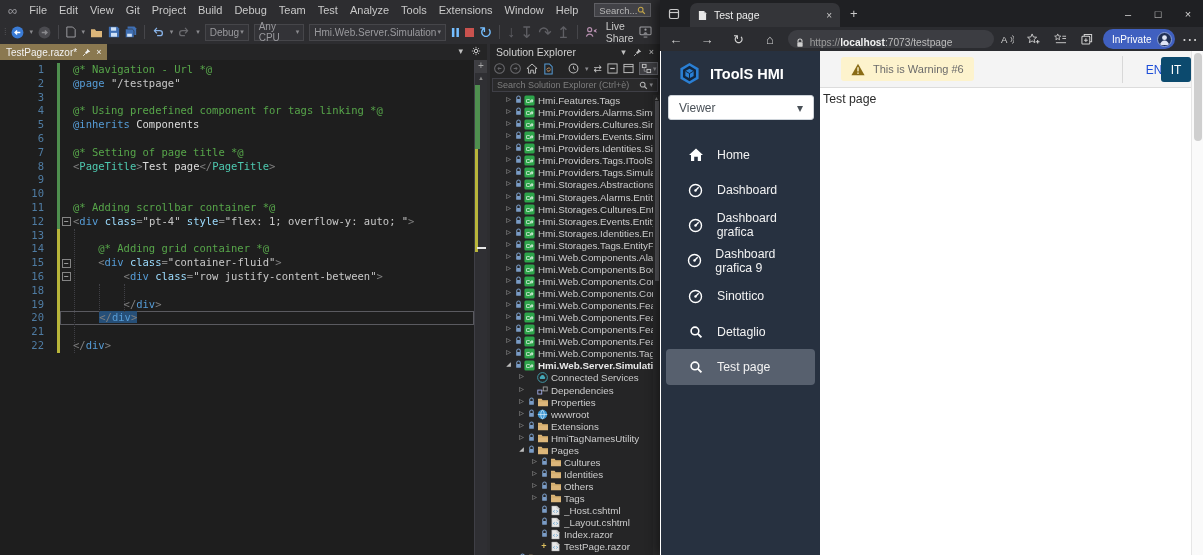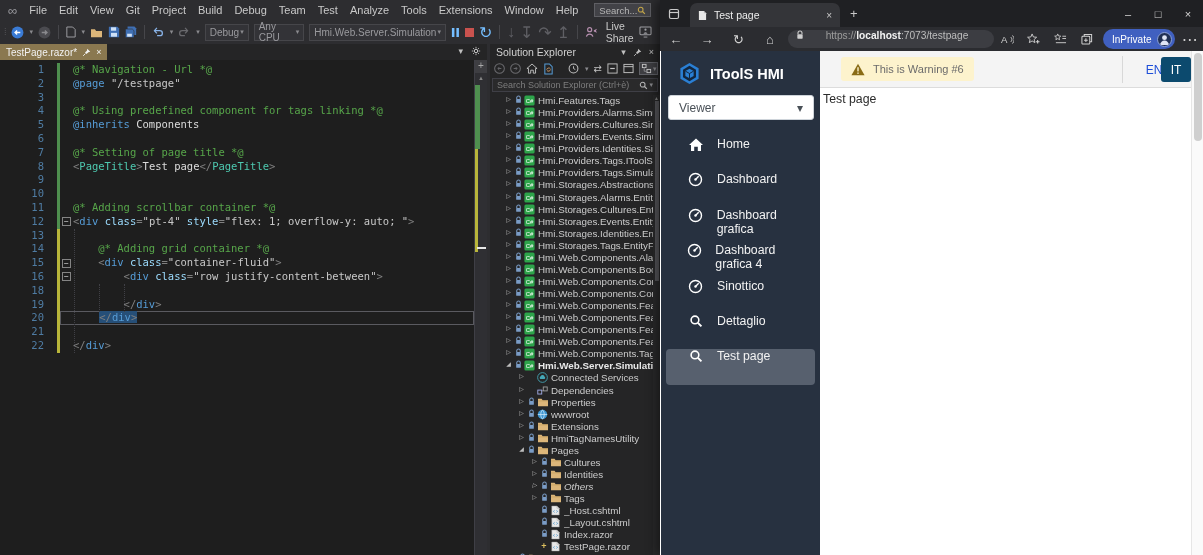--- a/index.html
+++ b/index.html
@@ -76,34 +76,34 @@
   #browser{position:absolute;left:660px;top:0;width:543px;height:555px;background:#fff;box-shadow:-4px 0 10px rgba(0,0,0,.45)}
   #b-tabstrip{position:absolute;left:0;top:0;width:543px;height:27px;background:#1f2023;display:flex;align-items:center;color:#d6d6d6}
   #tab-actions{margin-left:8px;color:#c9c9c9}
   #b-tab{margin-left:10px;width:150px;height:24px;margin-top:3px;background:#343539;border-radius:7px 7px 0 0;display:flex;align-items:center;gap:7px;padding:0 8px;font-size:10.5px;color:#ececec}
   #b-tab .tclose{margin-left:auto;color:#c9c9c9;font-size:10px}
   #b-newtab{margin-left:10px;color:#c9c9c9;font-size:13px}
   .bwinbtns{margin-left:auto;display:flex;height:27px}
   .bwbtn{width:30px;display:flex;align-items:center;justify-content:center;color:#d6d6d6;font-size:11px}
   #b-toolbar{position:absolute;left:0;top:27px;width:543px;height:24px;background:#2b2c30;display:flex;align-items:center;color:#d0d0d0}
   .nav{width:32px;text-align:center;font-size:13px}
-  #urlbar{width:210px;height:18px;background:#3c3d42;border-radius:9px;display:flex;align-items:flex-start;padding:0 8px;gap:22px;font-size:10.2px;margin-left:2px}
+  #urlbar{width:210px;height:18px;background:#3c3d42;border-radius:9px;display:flex;align-items:flex-end;padding:0 8px;gap:6px;font-size:10.2px;margin-left:2px}
   #urlbar .scheme{color:#9d9d9d}
   #urlbar .host{color:#f2f2f2;font-weight:bold}
   #urlbar .path{color:#bdbdbd}
   .bic{width:27px;display:flex;justify-content:center;color:#cfcfcf}
   #inprivate{margin-left:3px;height:20px;background:#4060c0;border-radius:10px;color:#fff;font-size:10px;display:flex;align-items:center;gap:5px;padding:0 3px 0 9px}
   #inprivate .av{width:15px;height:15px;border-radius:50%;background:#203055;border:1px solid #8ba0d8;display:flex;align-items:flex-end;justify-content:center;overflow:hidden}
   
   #page{position:absolute;left:1px;top:51px;width:542px;height:504px;background:#ffffff}
   #hmi-sidebar{position:absolute;left:0;top:0;width:159px;height:504px;background:#273140}
   #brand{display:flex;align-items:center;gap:9px;padding:11px 0 0 17px;color:#fff;font-size:14.5px;font-weight:bold}
   #role-select{position:absolute;left:7px;top:44px;width:146px;height:25px;background:#fff;border-radius:3px;border:1px solid #ced4da;display:flex;align-items:center;justify-content:space-between;padding:0 10px;font-size:12px;color:#495057}
   #nav{position:absolute;left:0;top:86px;width:159px}
-  .nitem{height:35.4px;display:flex;gap:13px;padding-left:21px;color:#f2f2f2;font-size:12.3px;margin:0 5px;border-radius:4px}
+  .nitem{height:35.4px;display:flex;align-items:center;gap:13px;padding-left:21px;color:#f2f2f2;font-size:12.3px;margin:0 5px;border-radius:4px}
   .nitem.active{background:#57606e}
   .nitem .nic{width:17px;display:flex;justify-content:center;color:#fff}
   #hmi-header{position:absolute;left:159px;top:0;width:383px;height:37px;background:#f4f4f4;border-bottom:1px solid #dcdcdc}
   #warnchip{position:absolute;left:21px;top:6px;height:24px;background:#fdf3cd;border-radius:3px;display:flex;align-items:center;gap:8px;padding:0 10px;font-size:11px;color:#6b6b6b}
   #hdr-divider{position:absolute;right:80px;top:5px;width:1px;height:27px;background:#d8d8d8}
   .lang{position:absolute;top:6px;height:25px;display:flex;align-items:center;justify-content:center;font-size:12px}
   #lang-en{right:36px;width:26px;color:#1d4ed8}
   #lang-it{right:12px;width:30px;background:#0c4a6e;color:#fff;border-radius:3px}
   #hmi-content{position:absolute;left:159px;top:38px;width:371px;height:466px;background:#fff;color:#2b2b2b;font-size:12.3px}
   #hmi-content .pt{padding:3px 0 0 3px}
@@ -893,21 +893,21 @@
               </svg>
             </span>
             <span class="tic">
               <svg viewBox="0 0 16 14" width="12" height="10">
                 <path d="M1 2.5h5l1.5 2H15V13H1Z" fill="#dcb67a"></path>
                 <path d="M1 5.5h14" stroke="#c19a55" stroke-width=".8"></path>
               </svg>
             </span>
             <span class="lbl">Identities</span>
           </div>
-          <div class="trow" style="padding-left: 40px; font-style: italic;">
+          <div class="trow" style="padding-left: 40px;">
             <span class="arr">▷</span>
             <span class="bdg">
               <svg viewBox="0 0 12 14" width="7" height="9">
                 <path d="M3 6V4a3 3 0 0 1 6 0v2" fill="none" stroke="#7a9cc6" stroke-width="1.8"></path>
                 <rect x="2" y="6" width="8" height="6.5" rx="1" fill="#7a9cc6"></rect>
               </svg>
             </span>
             <span class="tic">
               <svg viewBox="0 0 16 14" width="12" height="10">
                 <path d="M1 2.5h5l1.5 2H15V13H1Z" fill="#dcb67a"></path>
@@ -1146,21 +1146,21 @@
               <span>Dashboard grafica</span>
             </div>
             <div class="nitem">
               <span class="nic">
                 <svg viewBox="0 0 16 16" width="15" height="15">
                   <circle cx="8" cy="8" r="6.4" fill="none" stroke="#fff" stroke-width="1.5"></circle>
                   <circle cx="8" cy="8" r="1.3" fill="#fff"></circle>
                   <path d="M8 8 11.4 4.6" stroke="#fff" stroke-width="1.5"></path>
                 </svg>
               </span>
-              <span>Dashboard grafica 4</span>
+              <span>Dashboard grafica 9</span>
             </div>
             <div class="nitem">
               <span class="nic">
                 <svg viewBox="0 0 16 16" width="15" height="15">
                   <circle cx="8" cy="8" r="6.4" fill="none" stroke="#fff" stroke-width="1.5"></circle>
                   <circle cx="8" cy="8" r="1.3" fill="#fff"></circle>
                   <path d="M8 8 11.4 4.6" stroke="#fff" stroke-width="1.5"></path>
                 </svg>
               </span>
               <span>Sinottico</span>

